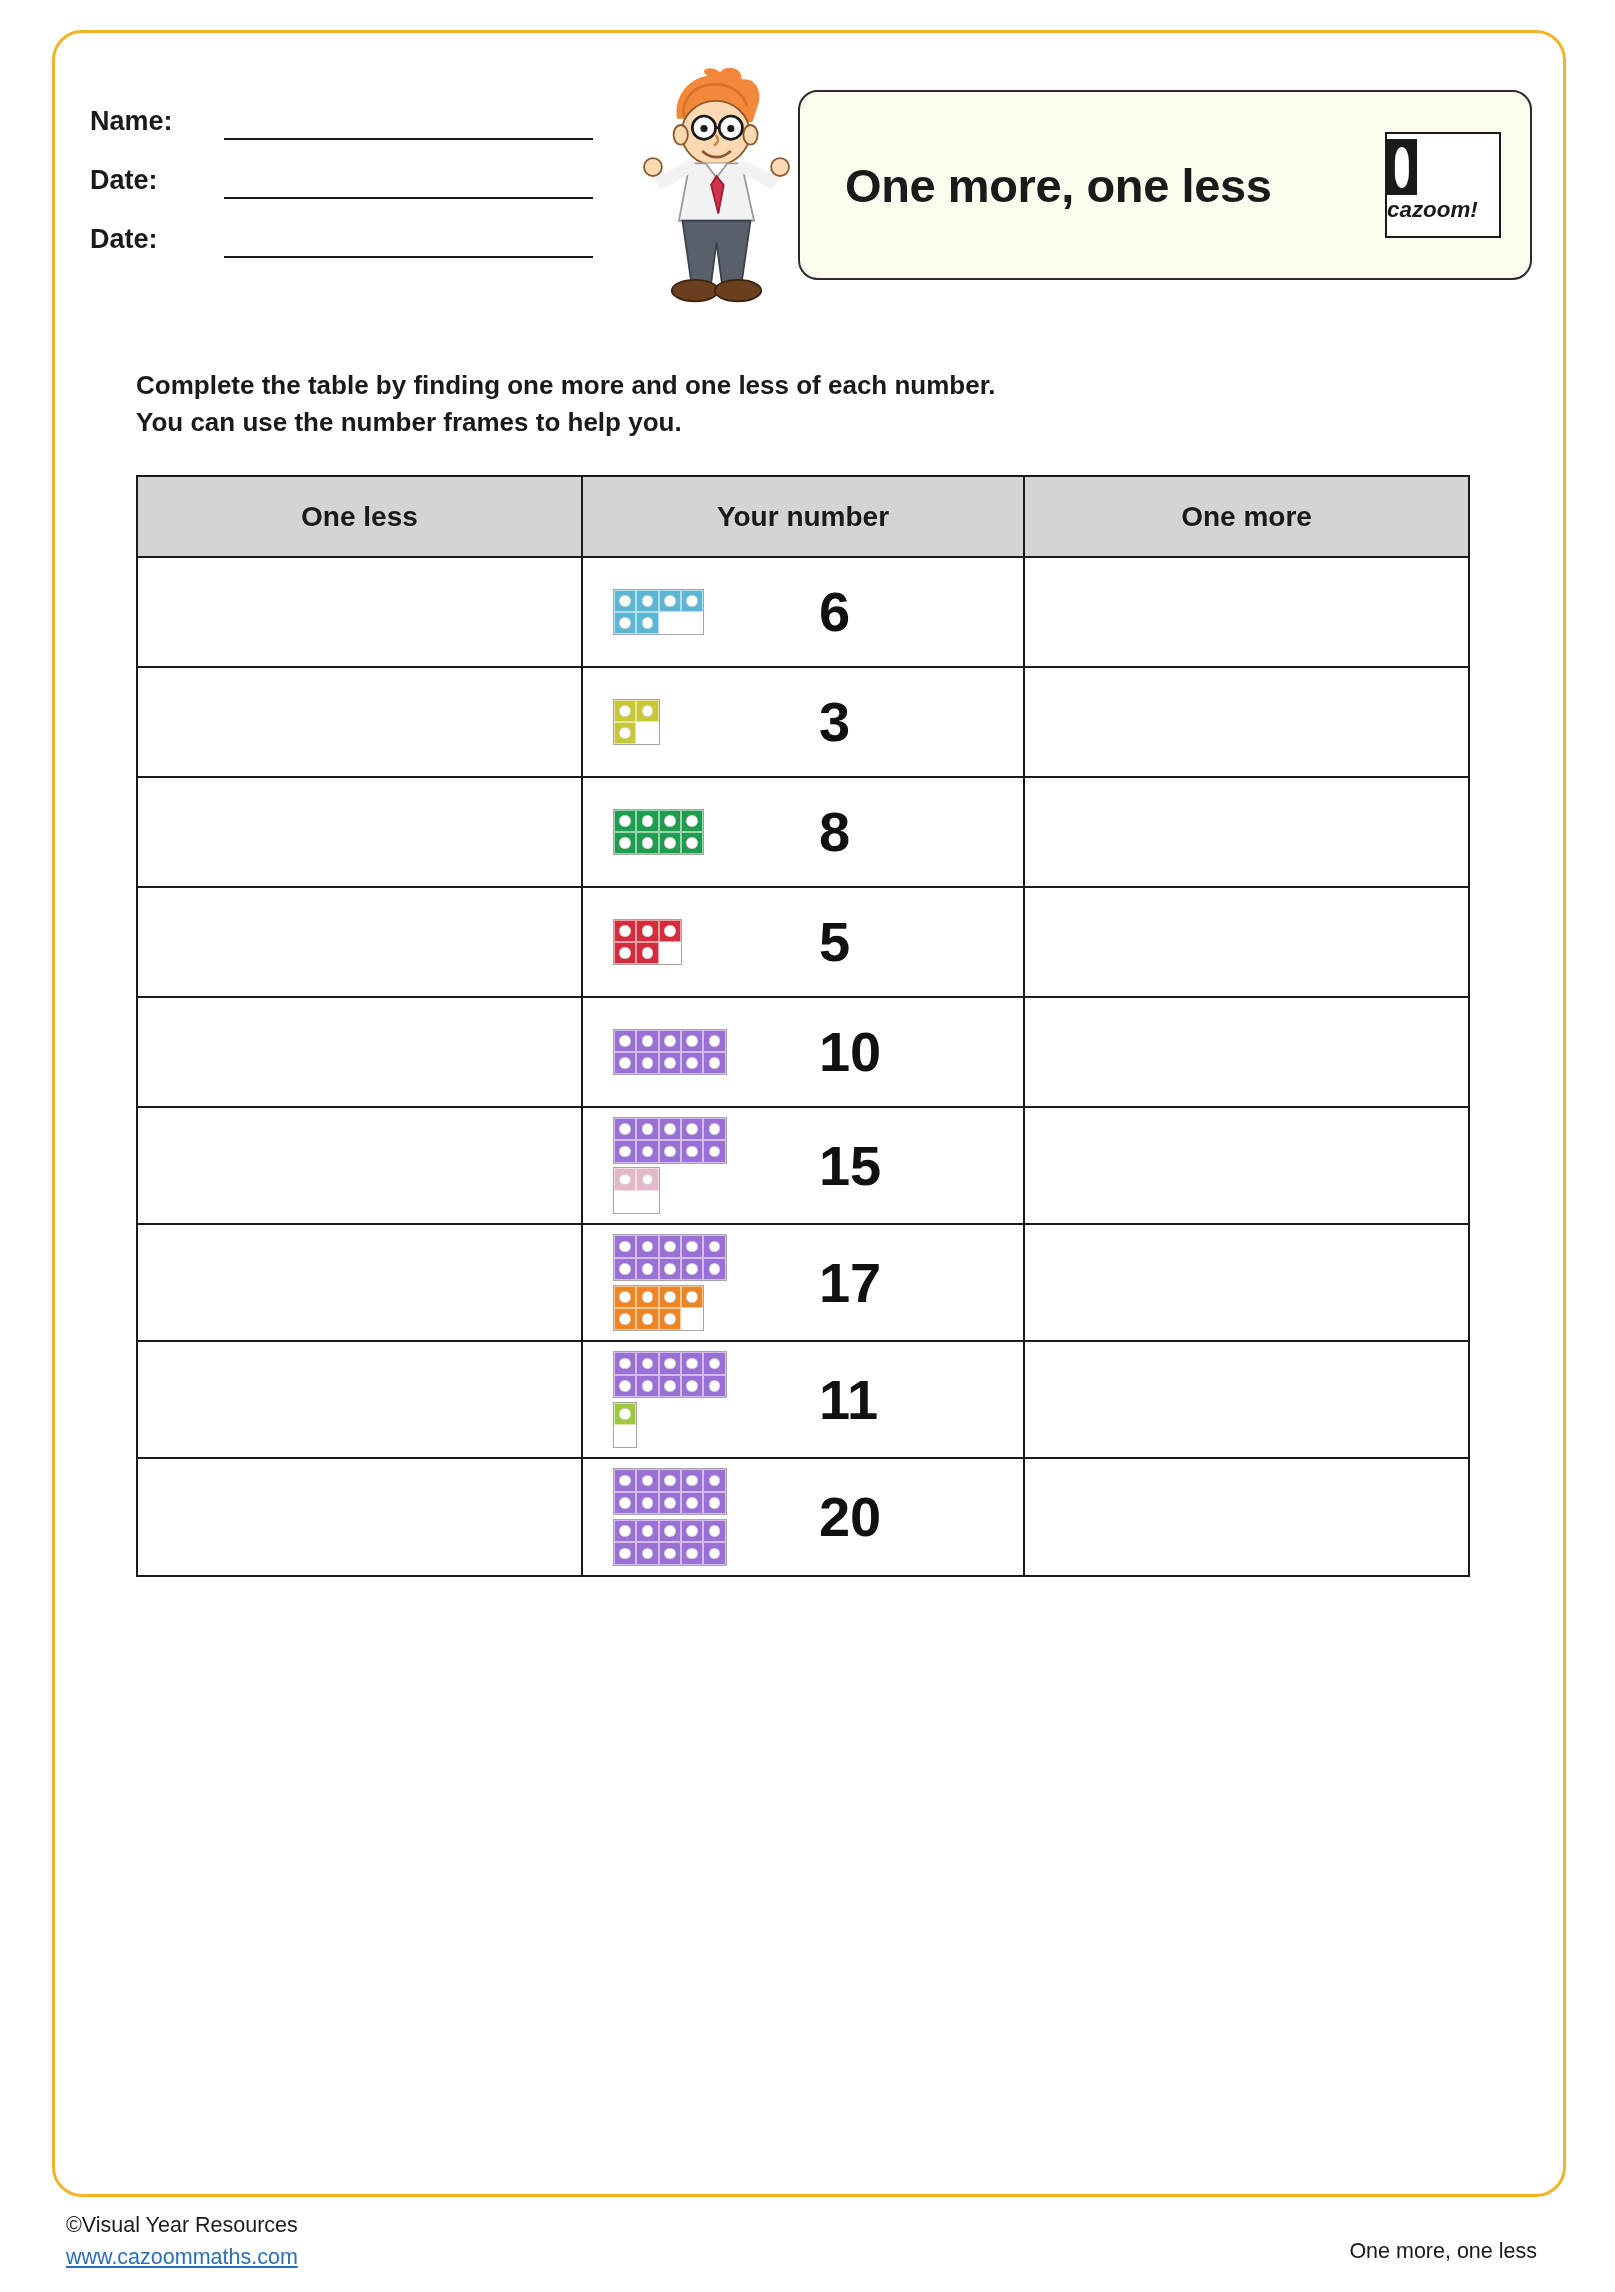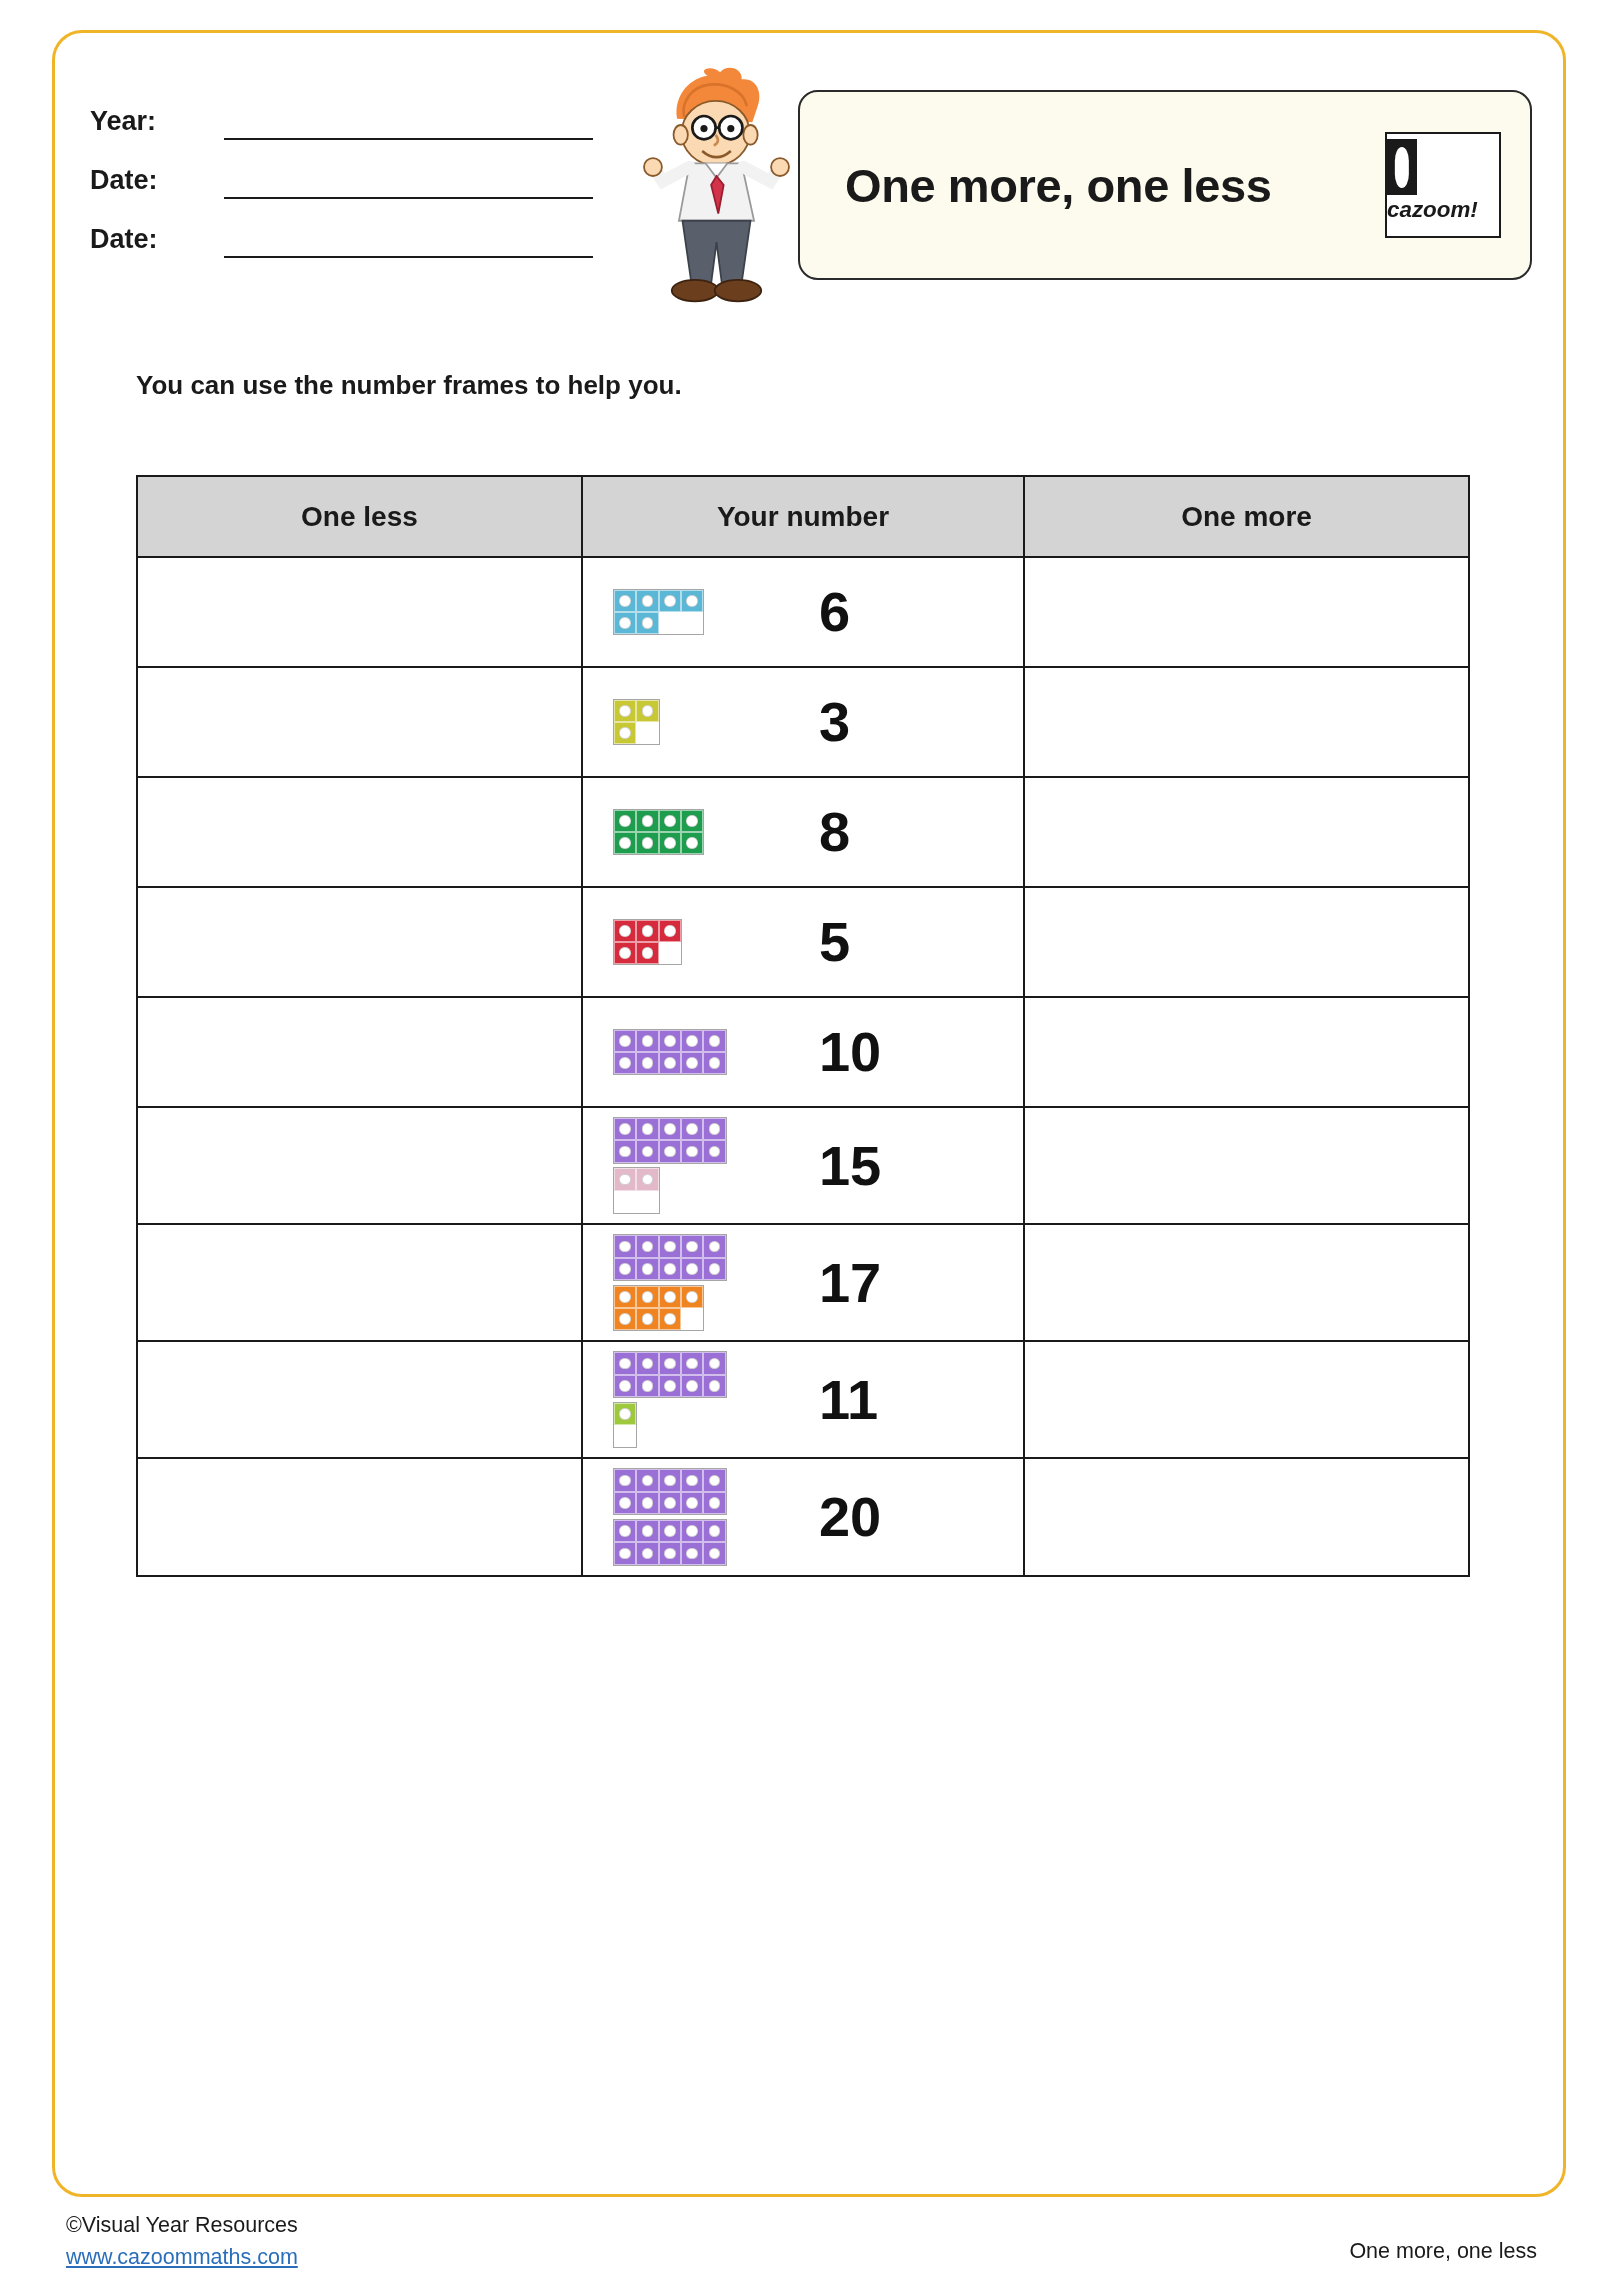--- a/index.html
+++ b/index.html
@@ -258,21 +258,21 @@
 </style>
 </head>
 <body>
 
 <div class="page-frame"></div>
 
 <div class="header">
 
   <div class="fields">
     <div class="field-row">
-      <span class="field-label">Year:</span>
+      <span class="field-label">Name:</span>
       <span class="field-line"></span>
     </div>
     <div class="field-row">
       <span class="field-label">Date:</span>
       <span class="field-line"></span>
     </div>
     <div class="field-row">
       <span class="field-label">Date:</span>
       <span class="field-line"></span>
     </div>
@@ -319,20 +319,21 @@
   <div class="title-box">
     <span class="title-text">One more, one less</span>
     <span class="logo">
       <span class="logo-mark"></span>
       <span class="logo-word">cazoom!</span>
     </span>
   </div>
 </div>
 
 <div class="instructions">
+  <div>Complete the table by finding one more and one less of each number.</div>
   <div>You can use the number frames to help you.</div>
 </div>
 
 <div class="table-wrap">
   <table class="sheet">
     <colgroup>
       <col class="c-less">
         <col class="c-num">
         <col class="c-more">
     </colgroup>

